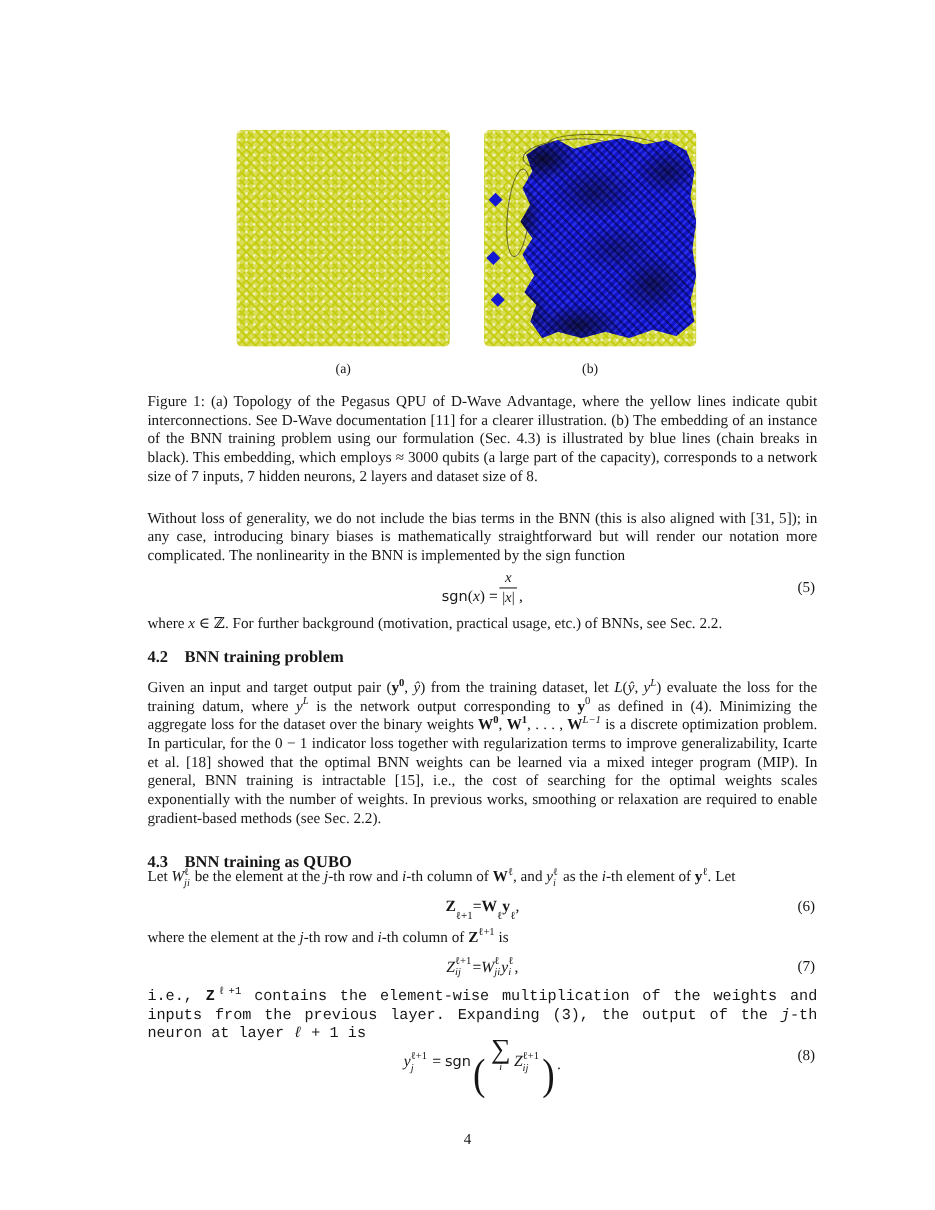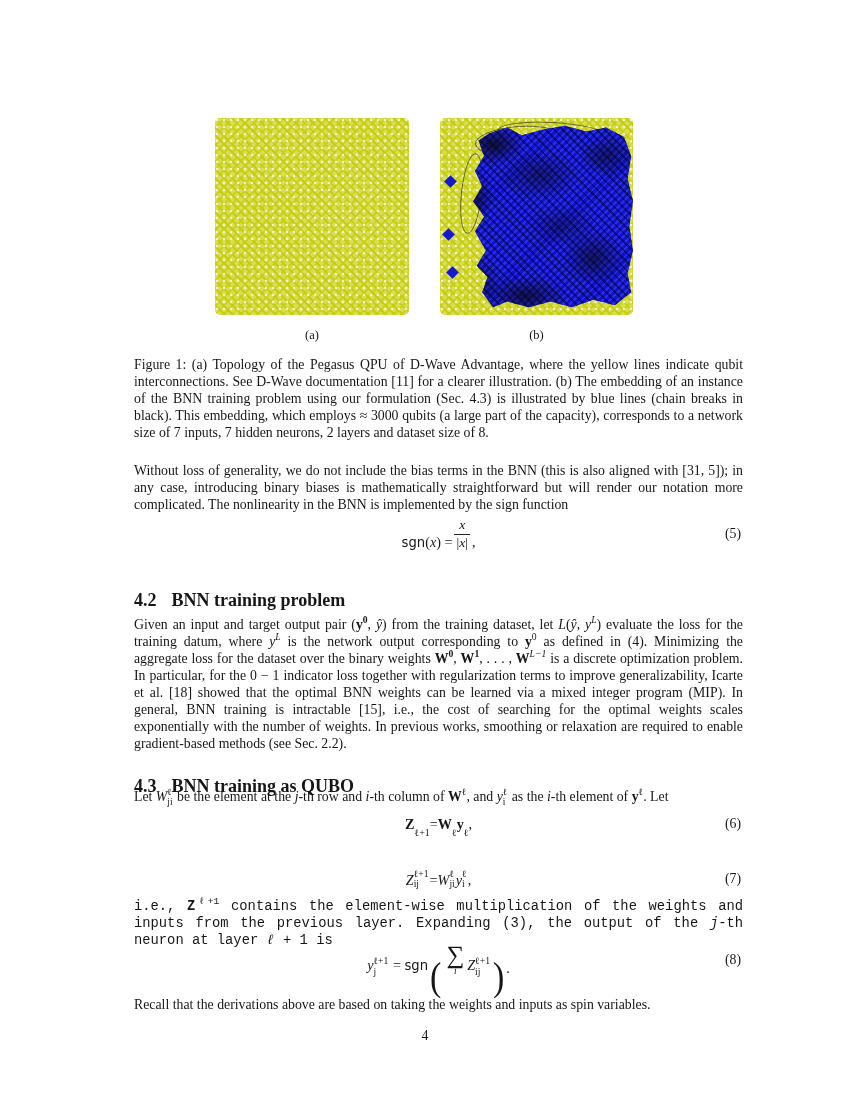--- a/index.html
+++ b/index.html
@@ -54,34 +54,34 @@
   .la{left:215px;width:194px;}
   .lb{left:440px;width:193px;}
 
   
   .txt{
     position:absolute;left:134px;width:609px;
     font-size:13.8px;line-height:17px;text-align:justify;
   }
   .h{
     position:absolute;left:134px;width:609px;
-    font-weight:bold;font-size:18px;
+    font-weight:bold;font-size:15px;
   }
   .h .htitle{margin-left:15px;}
 
   
   .r-i{font-style:italic;}
   .r-b{font-weight:bold;}
   .r-sf{font-family:"DejaVu Sans","Liberation Sans",sans-serif;font-size:0.93em;}
   .r-sup{vertical-align:super;font-size:0.7em;line-height:0;}
   .r-bsup{vertical-align:super;font-size:0.7em;line-height:0;font-weight:bold;}
   .r-isup{vertical-align:super;font-size:0.7em;line-height:0;font-style:italic;}
   .supsub{display:inline-block;vertical-align:-0.45em;line-height:1.05;font-size:0.68em;text-align:left;margin-right:1px;}
   .supsub .ss{display:block;}
-  .supsub .ss-sub{}
+  .supsub .ss-sub{font-style:italic;}
 
   
   .eqrow{
     position:absolute;left:134px;width:609px;
     display:flex;align-items:center;justify-content:center;
     font-size:14.2px;
   }
   .eqtag{position:absolute;right:2px;font-size:13.8px;}
   .frac{display:inline-flex;flex-direction:column;align-items:center;margin:0 2px;vertical-align:middle;font-size:13.5px;line-height:1.25;}
   .frac .den{border-top:1.2px solid #222;padding:0 2px;}
@@ -123,20 +123,21 @@
       <span><span class="r-sf">sgn</span><span>(</span><span class="r-i">x</span><span>) = </span></span>
       <span class="frac">
         <span class="num"><span class="r-i">x</span></span>
         <span class="den"><span>|</span><span class="r-i">x</span><span>|</span></span>
       </span>
       <span>,</span>
     </span>
     <span class="eqtag">(5)</span>
   </div>
 
+  <div class="txt" style="top:558px;"><span>where </span><span class="r-i">x</span><span> ∈ ℤ. For further background (motivation, practical usage, etc.) of BNNs, see Sec. 2.2.</span></div>
 
   <div class="h" style="top:590px;">
     <span>4.2</span><span class="htitle">BNN training problem</span>
   </div>
 
   <div class="txt" style="top:616px;"><span>Given an input and target output pair (</span><span class="r-b">y</span><span class="r-bsup">0</span><span>, </span><span class="r-i">ŷ</span><span>) from the training dataset, let </span><span class="r-i">L</span><span>(</span><span class="r-i">ŷ</span><span>, </span><span class="r-i">y</span><span class="r-isup">L</span><span>) evaluate the loss for the training datum, where </span><span class="r-i">y</span><span class="r-isup">L</span><span> is the network output corresponding to </span><span class="r-b">y</span><span class="r-sup">0</span><span> as defined in (4). Minimizing the aggregate loss for the dataset over the binary weights </span><span class="r-b">W</span><span class="r-bsup">0</span><span>, </span><span class="r-b">W</span><span class="r-bsup">1</span><span>, . . . , </span><span class="r-b">W</span><span class="r-isup">L−1</span><span> is a discrete optimization problem. In particular, for the 0 − 1 indicator loss together with regularization terms to improve generalizability, Icarte et al. [18] showed that the optimal BNN weights can be learned via a mixed integer program (MIP). In general, BNN training is intractable [15], i.e., the cost of searching for the optimal weights scales exponentially with the number of weights. In previous works, smoothing or relaxation are required to enable gradient-based methods (see Sec. 2.2).</span></div>
 
   <div class="h" style="top:776px;">
     <span>4.3</span><span class="htitle">BNN training as QUBO</span>
   </div>
@@ -150,20 +151,21 @@
         <span> = </span>
         <span class="r-b">W</span>
         <span class="r-sup">ℓ</span>
         <span class="r-b">y</span>
         <span class="r-sup">ℓ</span>
         <span>,</span>
       </span>
     <span class="eqtag">(6)</span>
   </div>
 
+  <div class="txt" style="top:843px;"><span>where the element at the </span><span class="r-i">j</span><span>-th row and </span><span class="r-i">i</span><span>-th column of </span><span class="r-b">Z</span><span class="r-sup">ℓ+1</span><span> is</span></div>
 
   <div class="eqrow" style="top:864px;height:30px;">
     <span class="eqbody">
         <span class="r-i">Z</span>
         <span class="supsub">
           <span class="ss ss-sup">ℓ+1</span>
           <span class="ss ss-sub">ij</span>
         </span>
         <span> = </span>
         <span class="r-i">W</span>
@@ -191,17 +193,16 @@
         <span class="sigma">∑</span>
         <span class="idx">i</span>
       </span>
       <span><span class="r-i">Z</span><span class="supsub"><span class="ss ss-sup">ℓ+1</span><span class="ss ss-sub">ij</span></span></span>
       <span class="bigp">)</span>
       <span>.</span>
     </span>
     <span class="eqtag">(8)</span>
   </div>
 
-  <div class="txt" style="top:996px;"><span>Recall that the derivations above are based on taking the weights and inputs as spin variables.</span></div>
 
   <div class="pageno">4</div>
 
 </div>
 
 </body></html>

